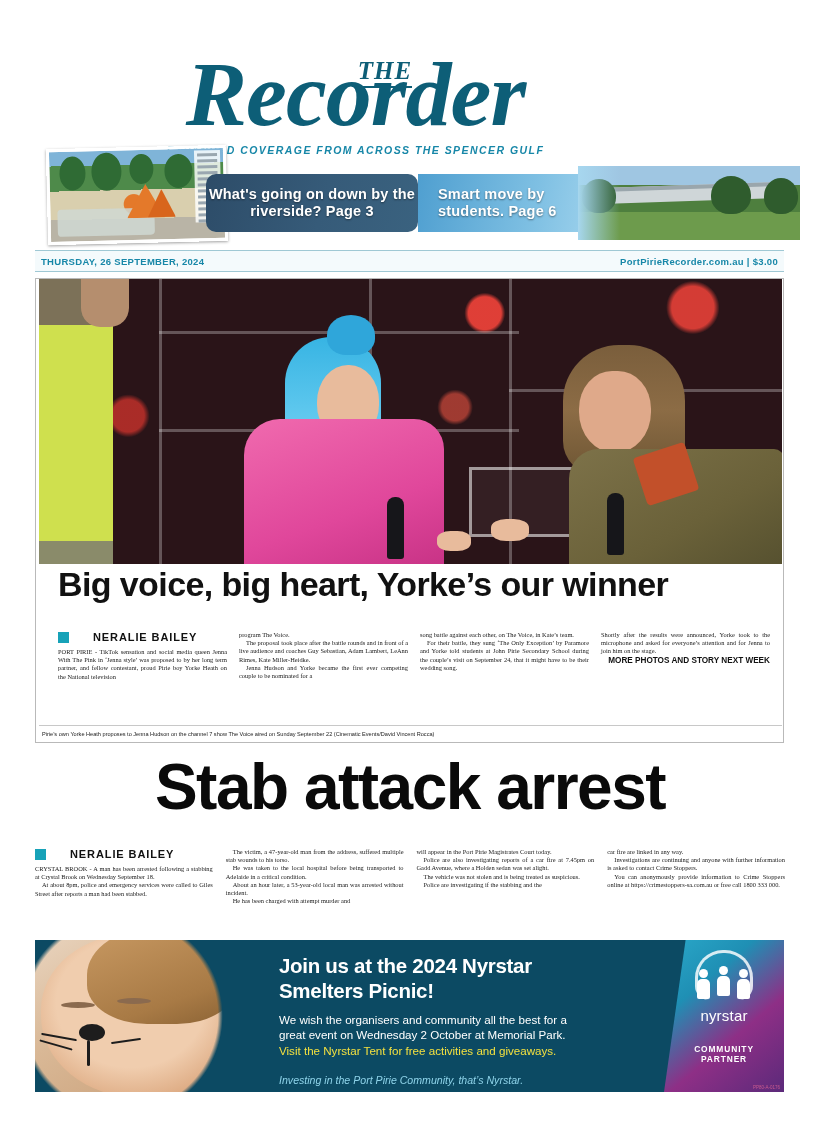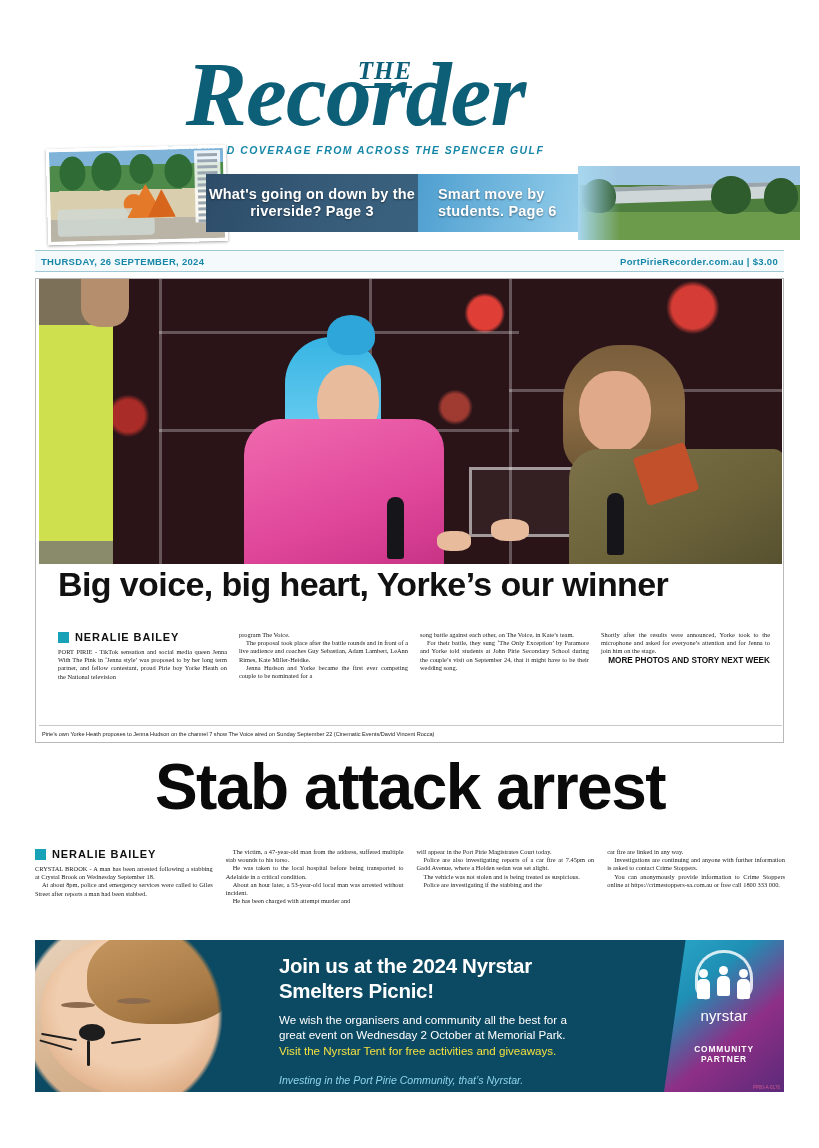--- a/index.html
+++ b/index.html
@@ -76,20 +76,21 @@
     position:absolute; top:22px; height:58px;
     display:flex; align-items:center; justify-content:center;
     text-align:center; color:#fff;
     font-weight:700; font-size:14.5px; line-height:17px;
     letter-spacing:.2px;
     text-shadow:0 1px 2px rgba(0,0,0,.45);
   }
   .teaser-1 {
     left:206px; width:212px;
     background:linear-gradient(105deg,#2d4c68 0%,#365b79 55%,#3a627f 100%);
+    border-radius:10px;
   }
   .teaser-2 {
     left:418px; width:196px;
     background:linear-gradient(100deg,#4f9fd0 0%,#7fc0e3 60%,#a7d7ef 100%);
     justify-content:flex-start; padding-left:20px; text-align:left;
   }
   .teaser-photo-right {
     position:absolute; left:578px; top:14px; width:222px; height:74px;
     background:
       linear-gradient(to bottom, #9fc6e2 0 26%, #4e7f3e 26% 62%, #6d9b4c 62% 100%);
@@ -203,21 +204,21 @@
     font-family:"Liberation Sans Narrow","Liberation Sans",sans-serif;
     font-size:34px; font-weight:700; line-height:38px;
     letter-spacing:-.6px; color:#111;
   }
   .lead-cols {
     position:absolute; top:352px; left:22px; width:712px; height:82px;
     display:flex; gap:12px;
   }
   .lcol { width:172px; }
   .byline {
-    display:flex; align-items:center; gap:6px; margin-bottom:5px;
+    display:flex; align-items:center; gap:24px; margin-bottom:5px;
   }
   .byline-sq { width:11px; height:11px; background:#17a2b8; display:block; }
   .byline-name {
     font-size:11px; font-weight:700; letter-spacing:.9px; color:#111;
   }
   .bodytext {
     font-family:"Liberation Serif", serif;
     font-size:6.4px; line-height:8.2px; text-align:justify; color:#1a1a1a;
   }
   .bodytext p { margin:0; text-indent:7px; }

